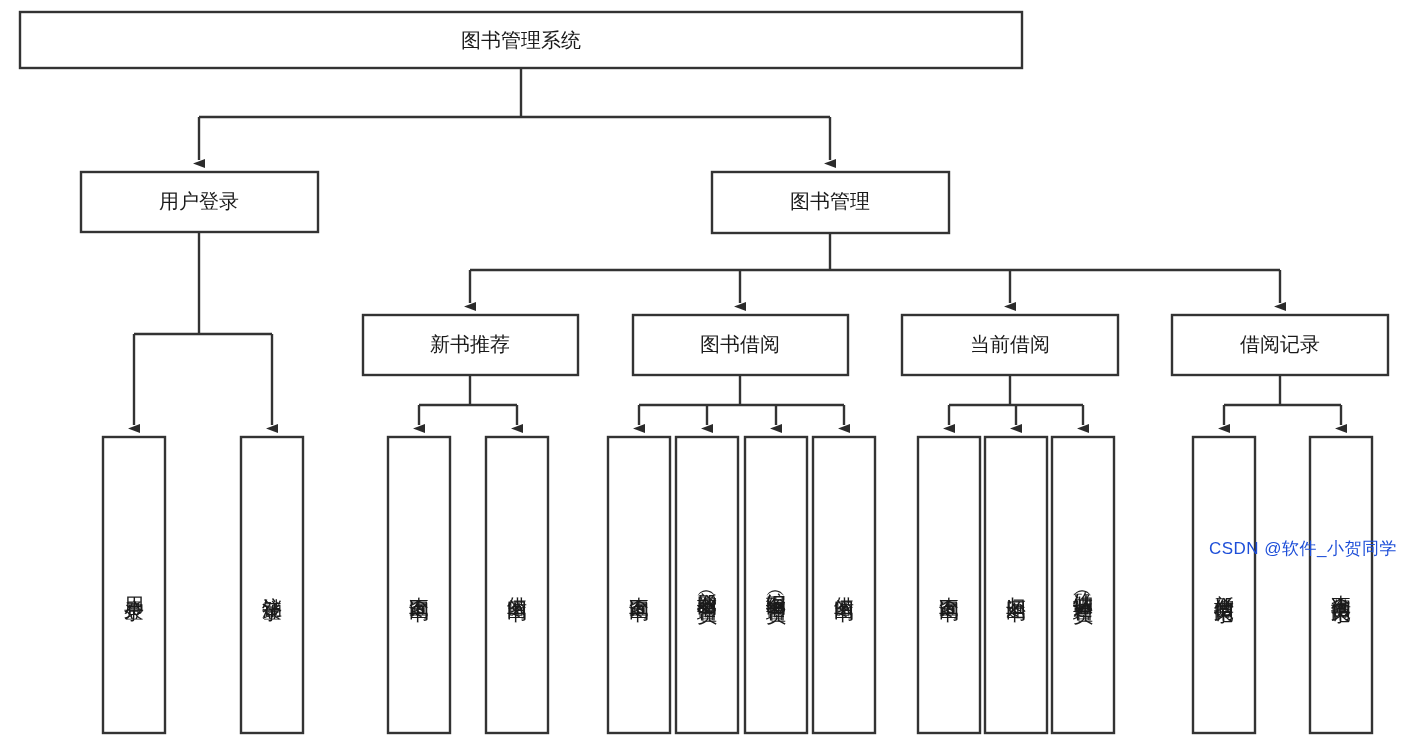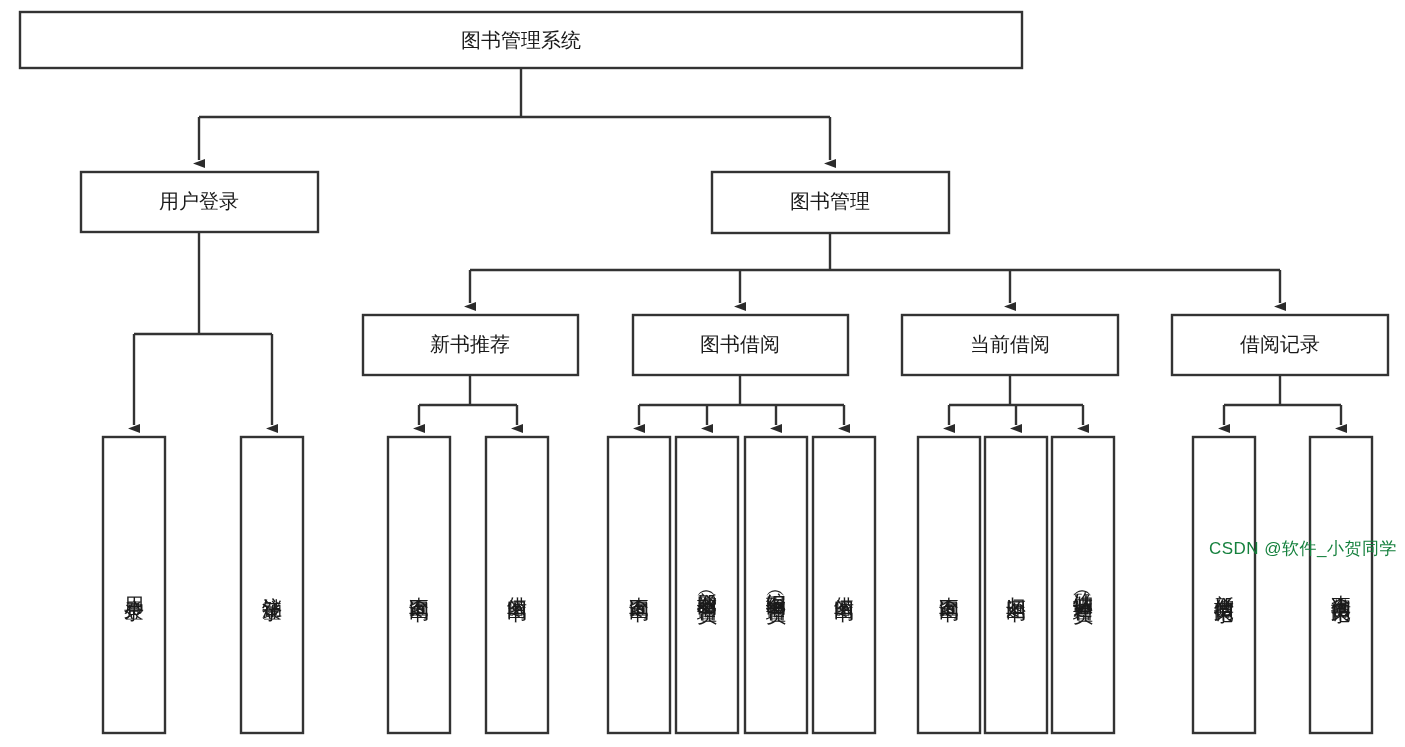--- a/index.html
+++ b/index.html
@@ -58,21 +58,21 @@
     color: #1a1a1a;
     letter-spacing: 2px;
     white-space: nowrap;
   }
   .watermark {
     position: absolute;
     right: 8px;
     bottom: 6px;
     font-family: "Liberation Sans", "DejaVu Sans", sans-serif;
     font-size: 17px;
-    color: #15803d;
+    color: #1d4ed8;
     letter-spacing: 0.5px;
     white-space: nowrap;
   }
 </style>
 </head>
 <body>
 
 <div id="diagram-root">
 
   <svg width="1405" height="747" viewBox="0 0 1405 747" xmlns="http://www.w3.org/2000/svg">

